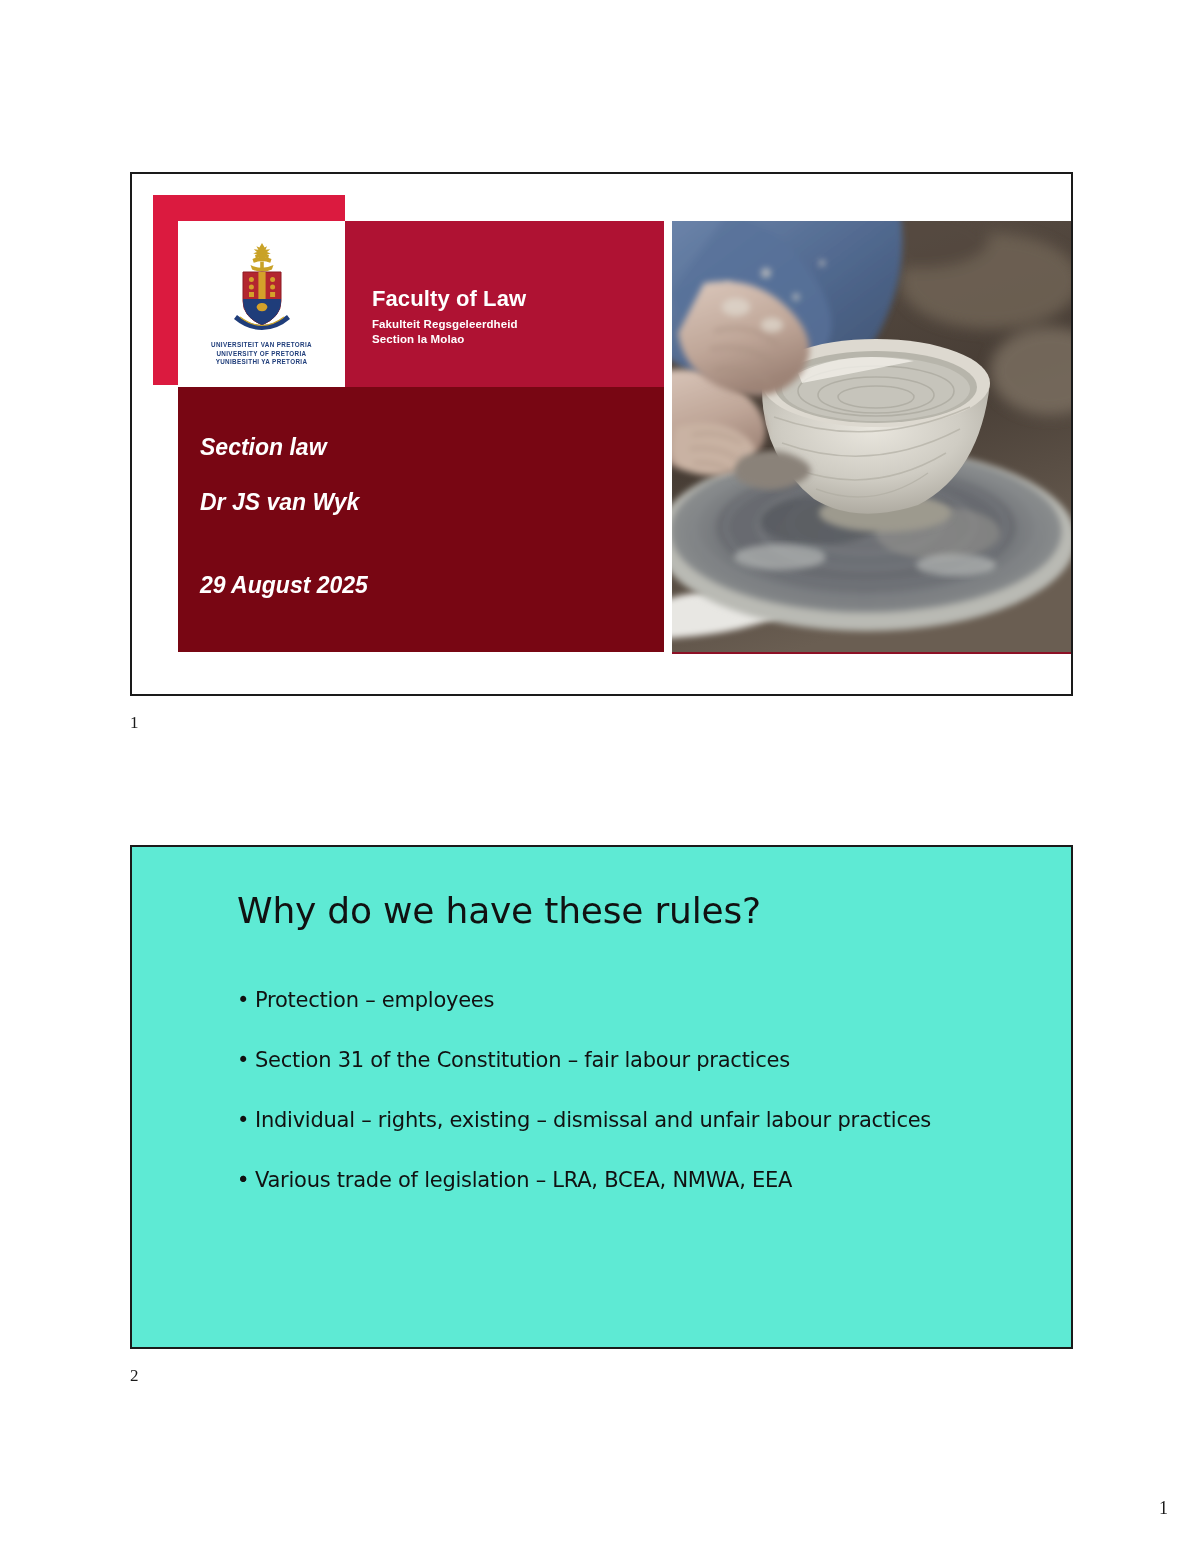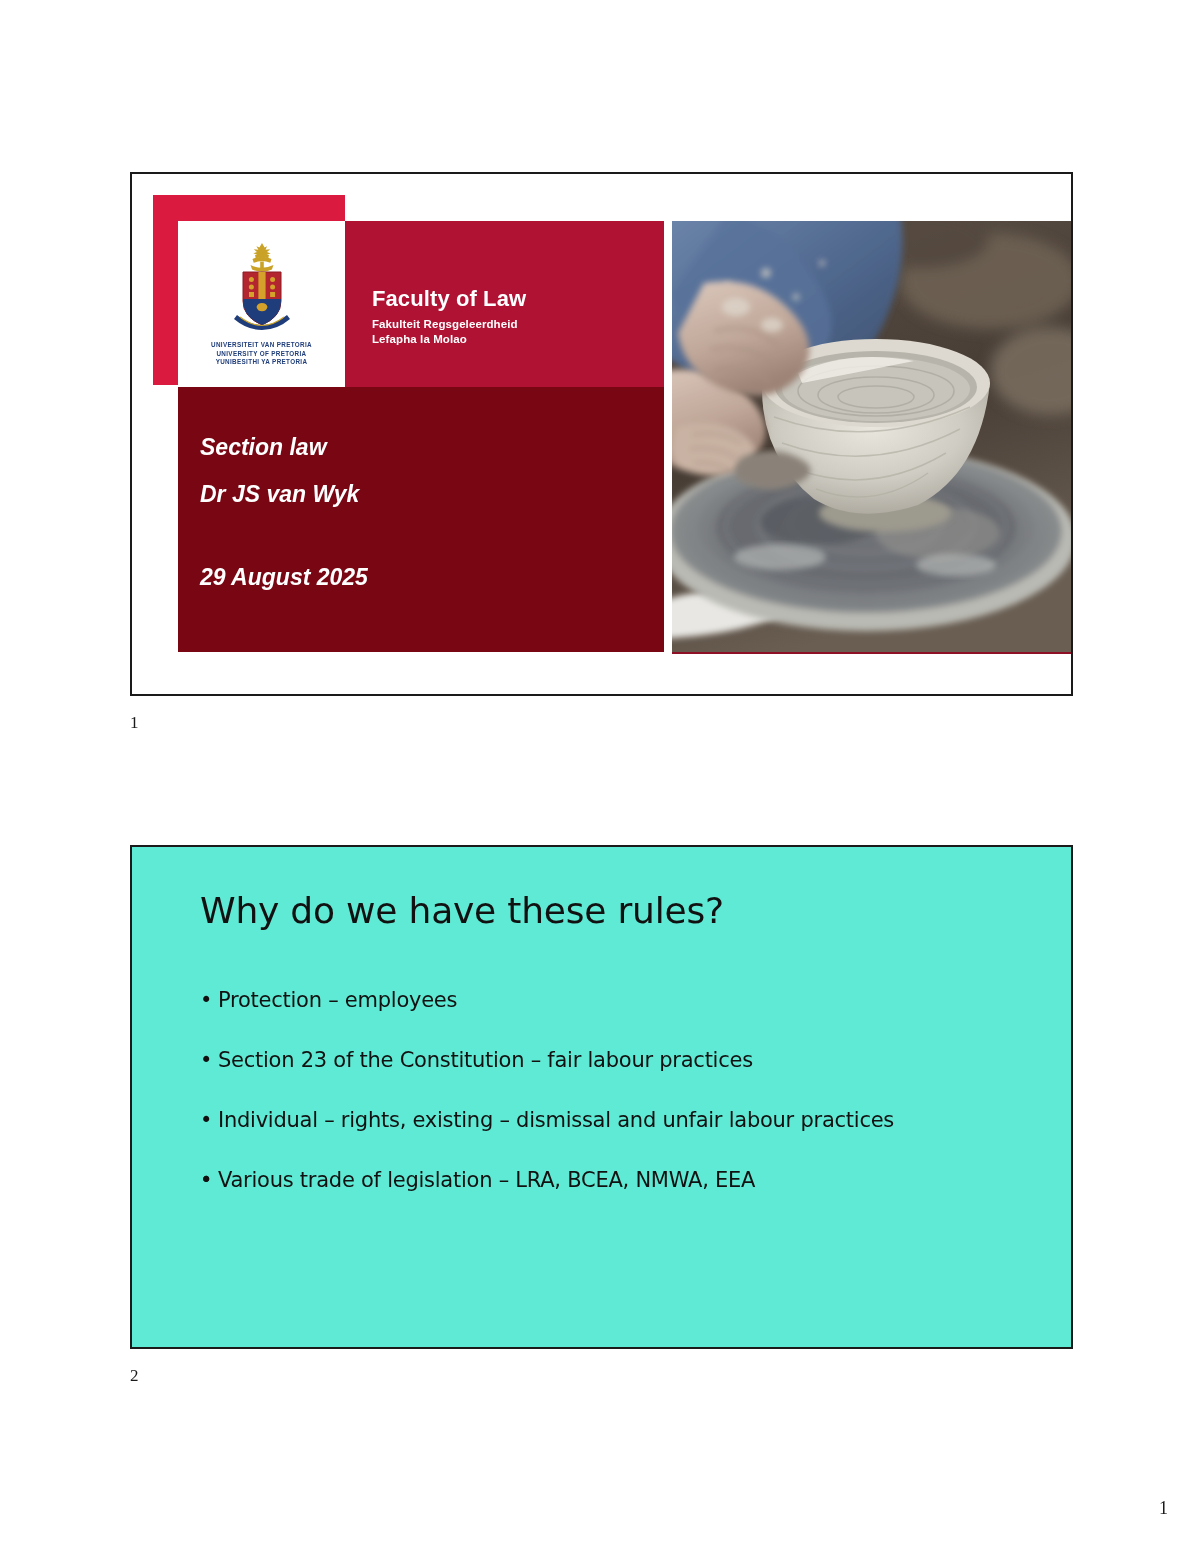--- a/index.html
+++ b/index.html
@@ -150,21 +150,21 @@
     right: 14px;
     color: #ffffff;
     font-style: italic;
   }
   #lecture-title {
     font-size: 23px;
     font-weight: bold;
     line-height: 30px;
   }
   #presenter-name {
-    margin-top: 17px;
+    margin-top: 25px;
     font-size: 23px;
     font-weight: bold;
     line-height: 30px;
   }
   #lecture-date {
     margin-top: 53px;
     font-size: 23px;
     font-weight: bold;
     line-height: 30px;
   }
@@ -179,20 +179,21 @@
     overflow: hidden;
     border-bottom: 2px solid #8d1026;
   }
   #photo-svg { display: block; width: 100%; height: 100%; }
 
   
   #slide-2-inner {
     position: absolute;
     inset: 0;
     padding: 0;
+    margin-left: 37px;
   }
   #slide-2-title {
     position: absolute;
     left: 68px;
     top: 42px;
     right: 40px;
     font-family: "DejaVu Sans", sans-serif;
     font-size: 36px;
     font-weight: 400;
     color: #111111;
@@ -273,21 +274,21 @@
           <path d="M9 76 q11 8.5 22 8.5 q11 0 22 -8.5" fill="none" stroke="#c9a227" stroke-width="1.1"></path>
         </svg>
         <div id="up-wordmark">UNIVERSITEIT VAN PRETORIA
 UNIVERSITY OF PRETORIA
 YUNIBESITHI YA PRETORIA</div>
       </div>
 
       <div id="faculty-block">
         <div id="faculty-title">Faculty of Law</div>
         <div id="faculty-sub">Fakulteit Regsgeleerdheid
-Lefapha la Molao</div>
+Section la Molao</div>
       </div>
 
       <div id="title-block">
         <div id="title-text-wrap">
           <div id="lecture-title">Section law</div>
           <div id="presenter-name">Dr JS van Wyk</div>
           <div id="lecture-date">29 August 2025</div>
         </div>
       </div>
 
@@ -431,21 +432,21 @@
   <div class="slide-frame" id="slide-2-frame">
     <div id="slide-2-inner">
       <div id="slide-2-title">Why do we have these rules?</div>
       <ul id="bullet-list">
         <li>
           <span class="bullet-dot">•</span>
           <span>Protection – employees</span>
         </li>
         <li>
           <span class="bullet-dot">•</span>
-          <span>Section 23 of the Constitution – fair labour practices</span>
+          <span>Section 31 of the Constitution – fair labour practices</span>
         </li>
         <li>
           <span class="bullet-dot">•</span>
           <span>Individual – rights, existing – dismissal and unfair labour practices</span>
         </li>
         <li>
           <span class="bullet-dot">•</span>
         </li>
         <li>
           <span class="bullet-dot">•</span>

